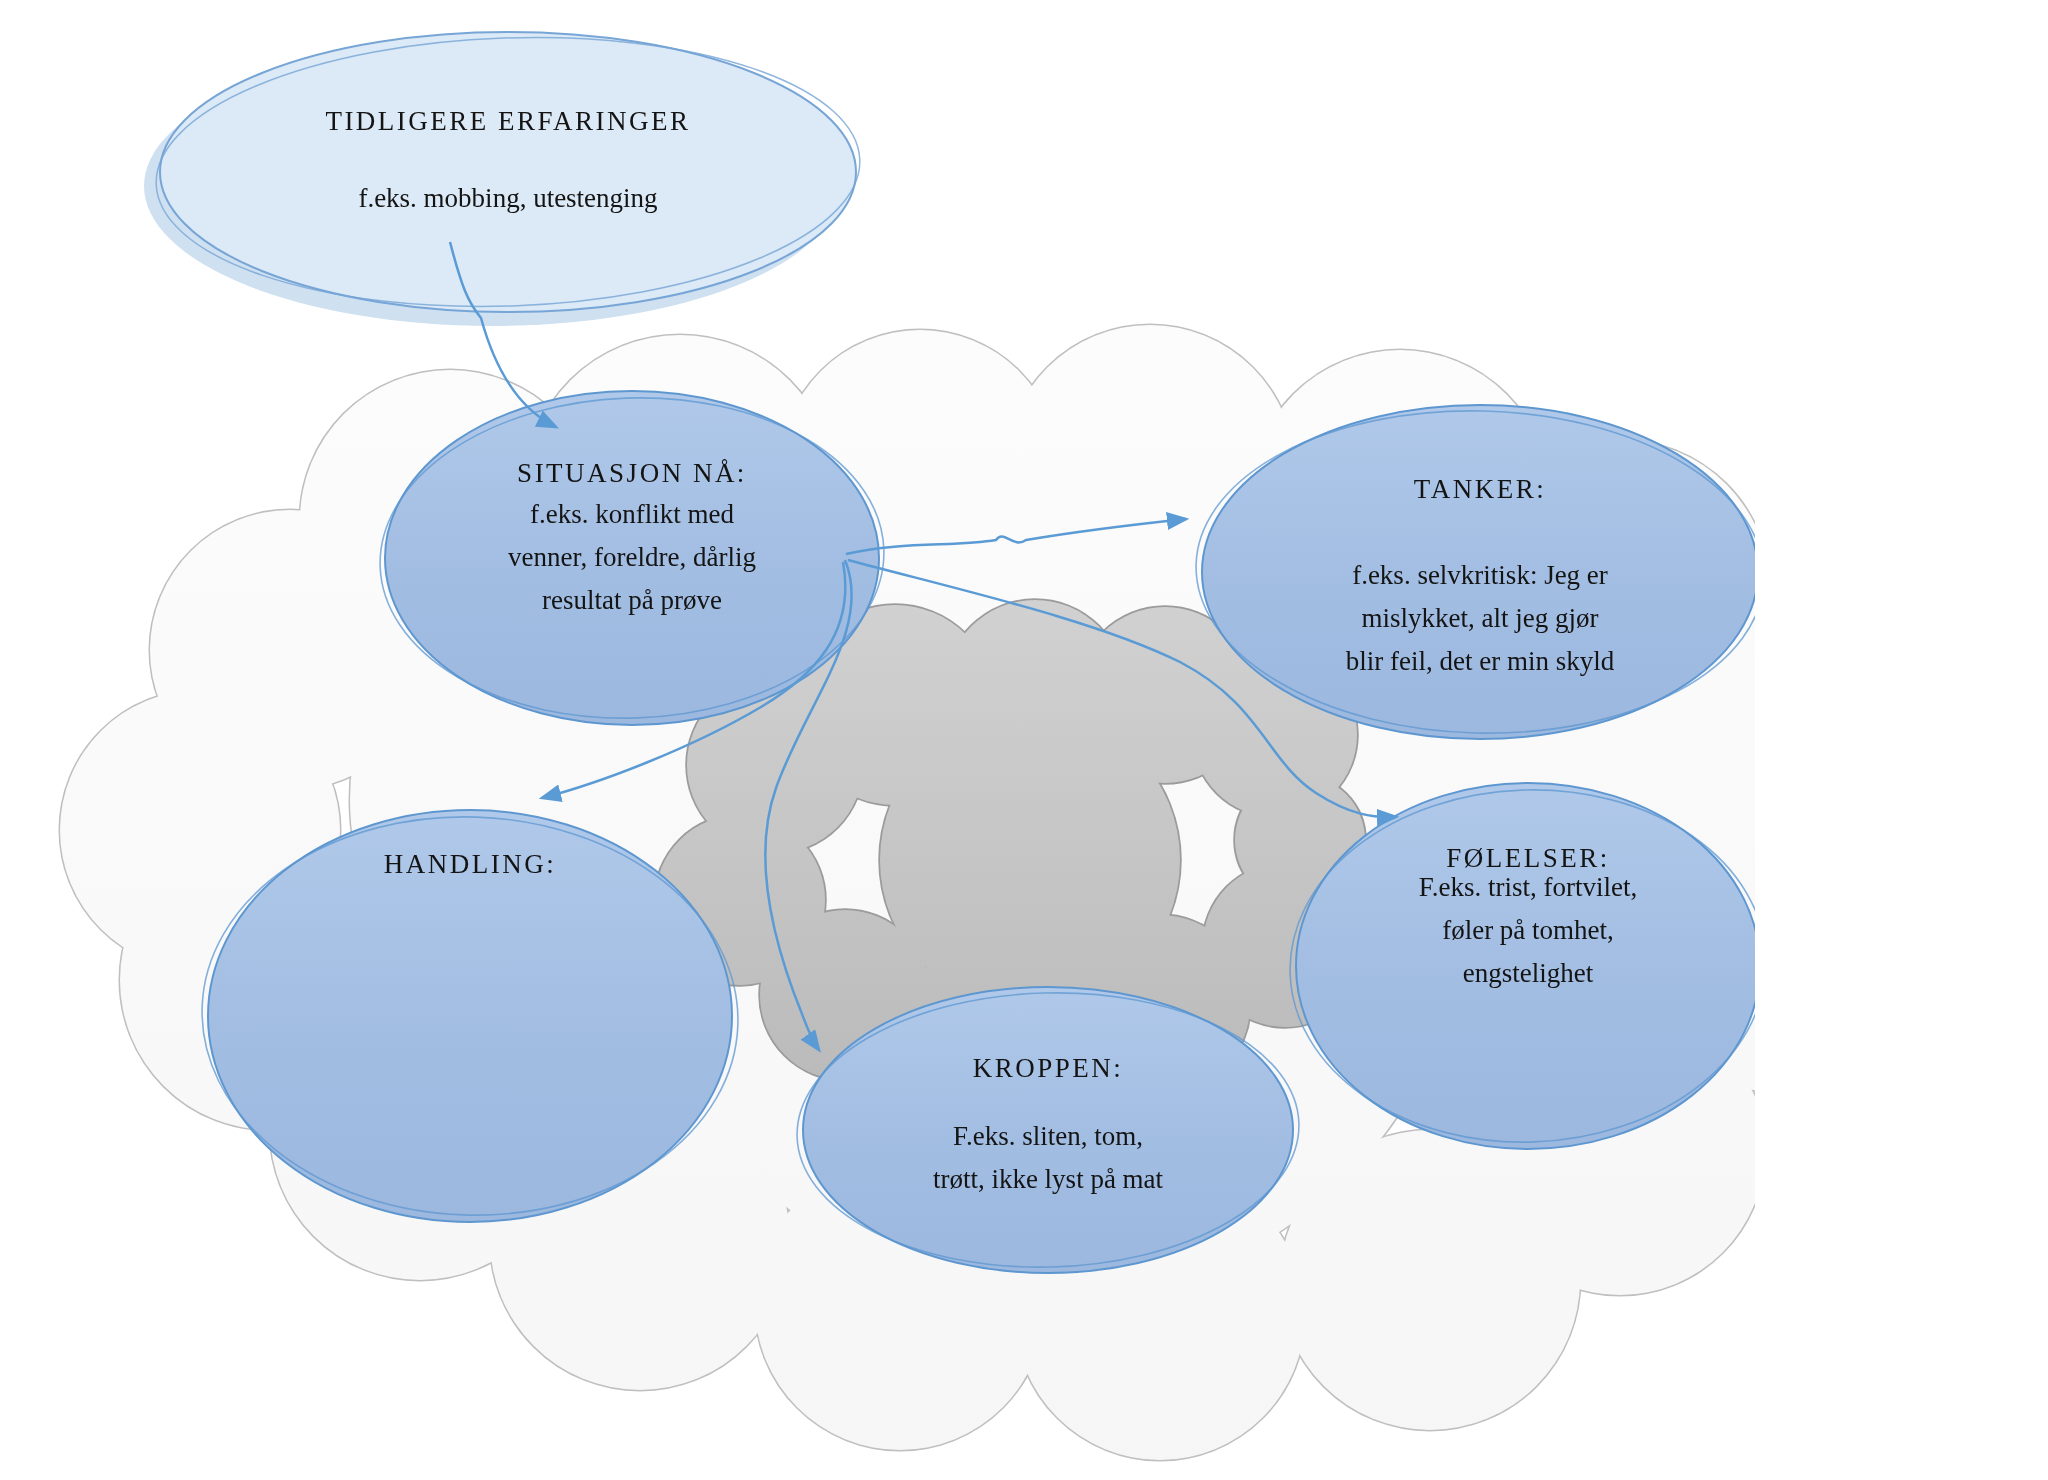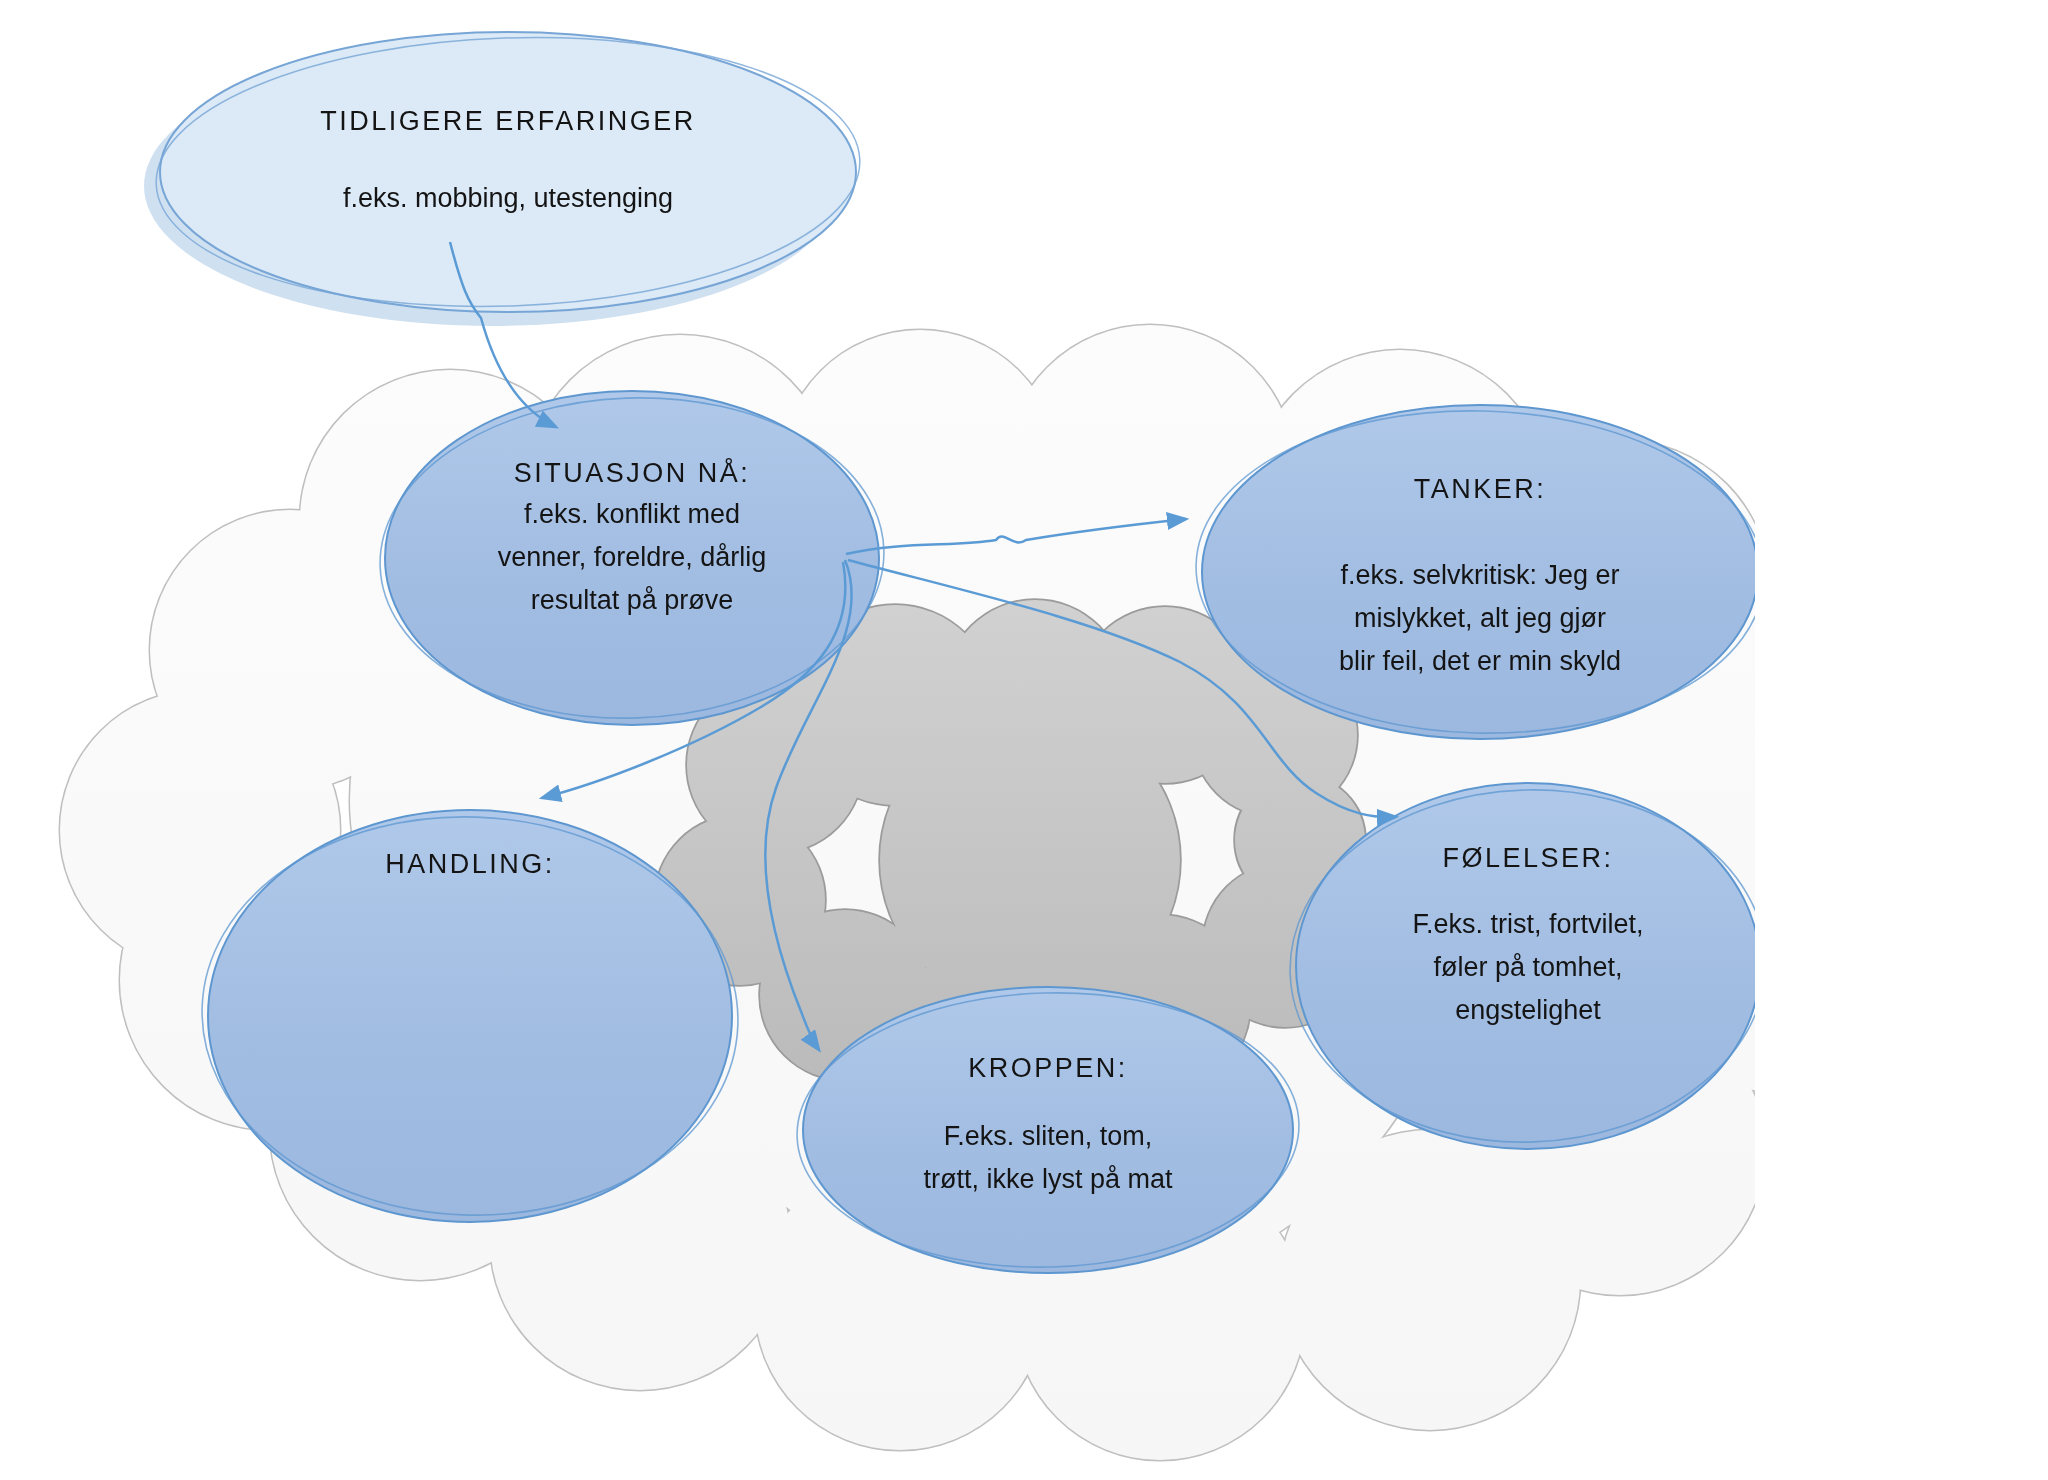--- a/index.html
+++ b/index.html
@@ -1,21 +1,21 @@
 <!DOCTYPE html>
 <html><head>
 <meta charset="utf-8">
 <style>
   html,body{margin:0;padding:0;background:#ffffff;}
   .stage{
     position:relative;
     width:1755px;height:1480px;
     background:#ffffff;
     overflow:hidden;
-    font-family:Liberation Sans, sans-serif;
+    font-family:Liberation Serif, serif;
   }
   .stage svg{position:absolute;left:0;top:0;}
   .txt{
     position:absolute;
     transform:translate(-50%,-50%);
     text-align:center;
     white-space:pre;
     color:#141414;
   }
   .node-label{
@@ -154,21 +154,21 @@
 resultat på prøve</div>
 
   <div class="txt node-label" style="left:1480px;top:489px">TANKER:</div>
   <div class="txt node-body" style="left:1480px;top:618px">f.eks. selvkritisk: Jeg er
 mislykket, alt jeg gjør
 blir feil, det er min skyld</div>
 
   <div class="txt node-label" style="left:470px;top:864px">HANDLING:</div>
 
   <div class="txt node-label" style="left:1528px;top:858px">FØLELSER:</div>
-  <div class="txt node-body" style="left:1528px;top:967px">F.eks. trist, fortvilet,
+  <div class="txt node-body" style="left:1528px;top:930px">F.eks. trist, fortvilet,
 føler på tomhet,
 engstelighet</div>
 
   <div class="txt node-label" style="left:1048px;top:1068px">KROPPEN:</div>
   <div class="txt node-body" style="left:1048px;top:1158px">F.eks. sliten, tom,
 trøtt, ikke lyst på mat</div>
 
 </div>
 
 </body></html>

